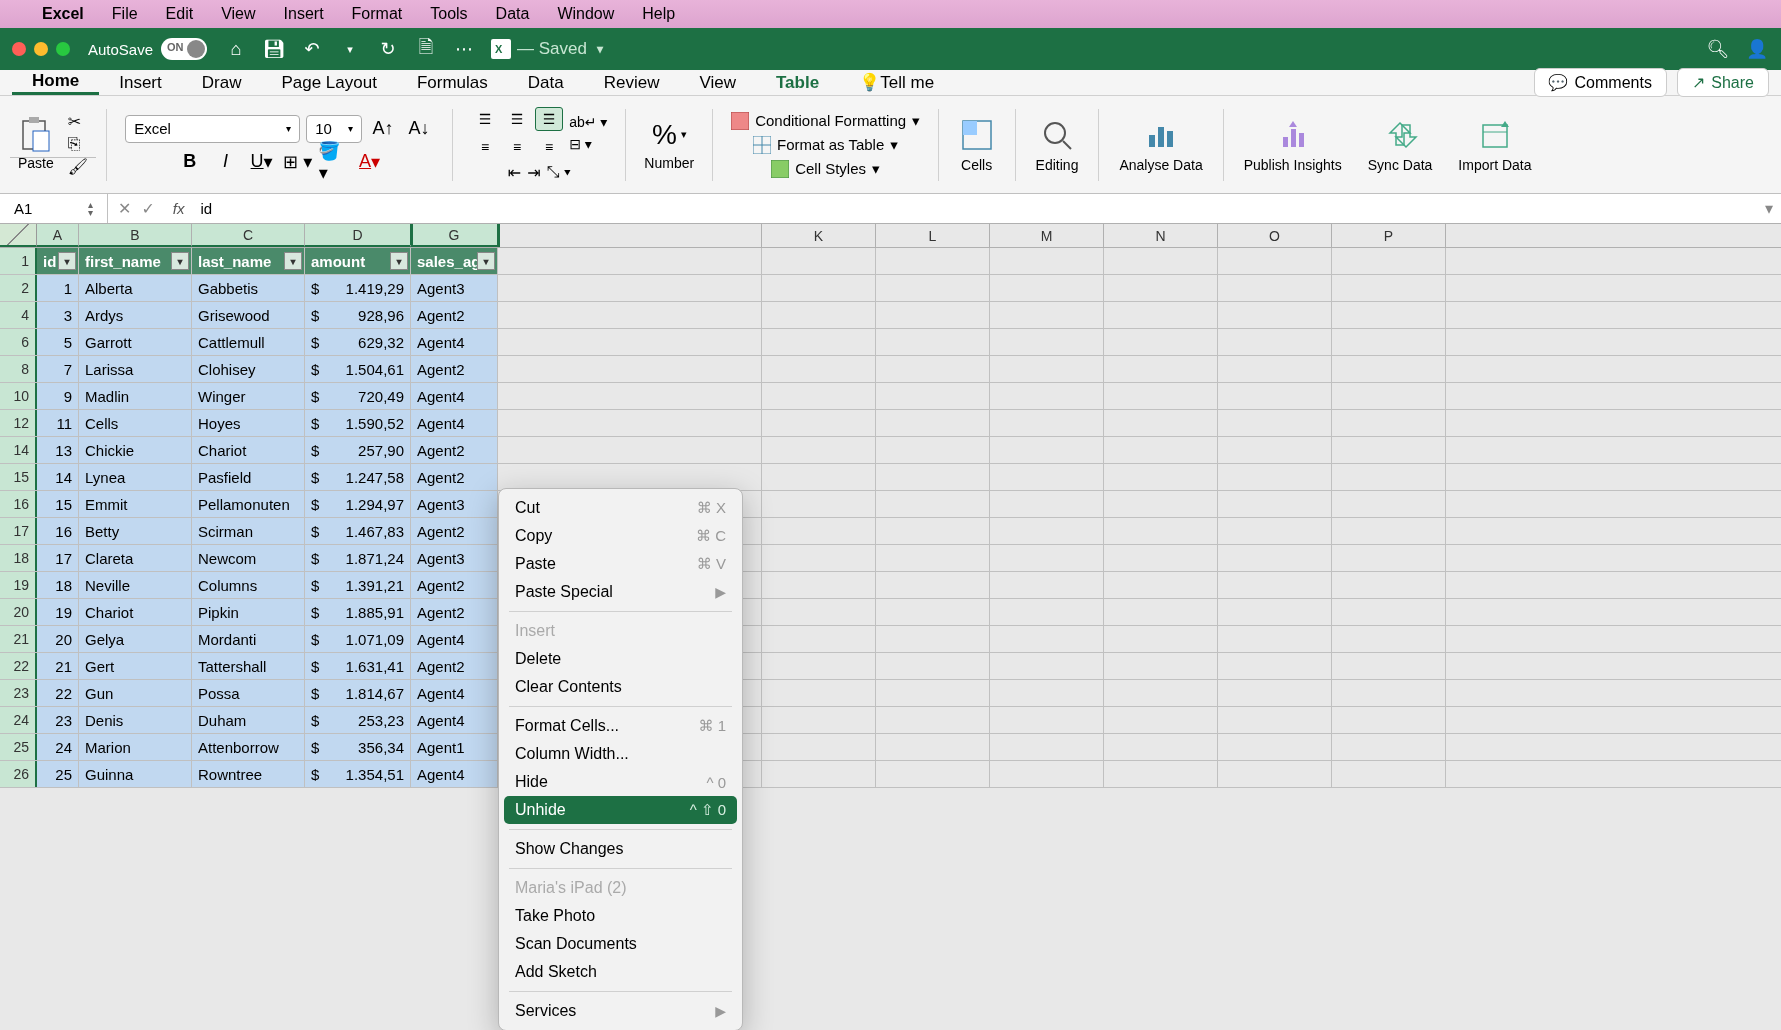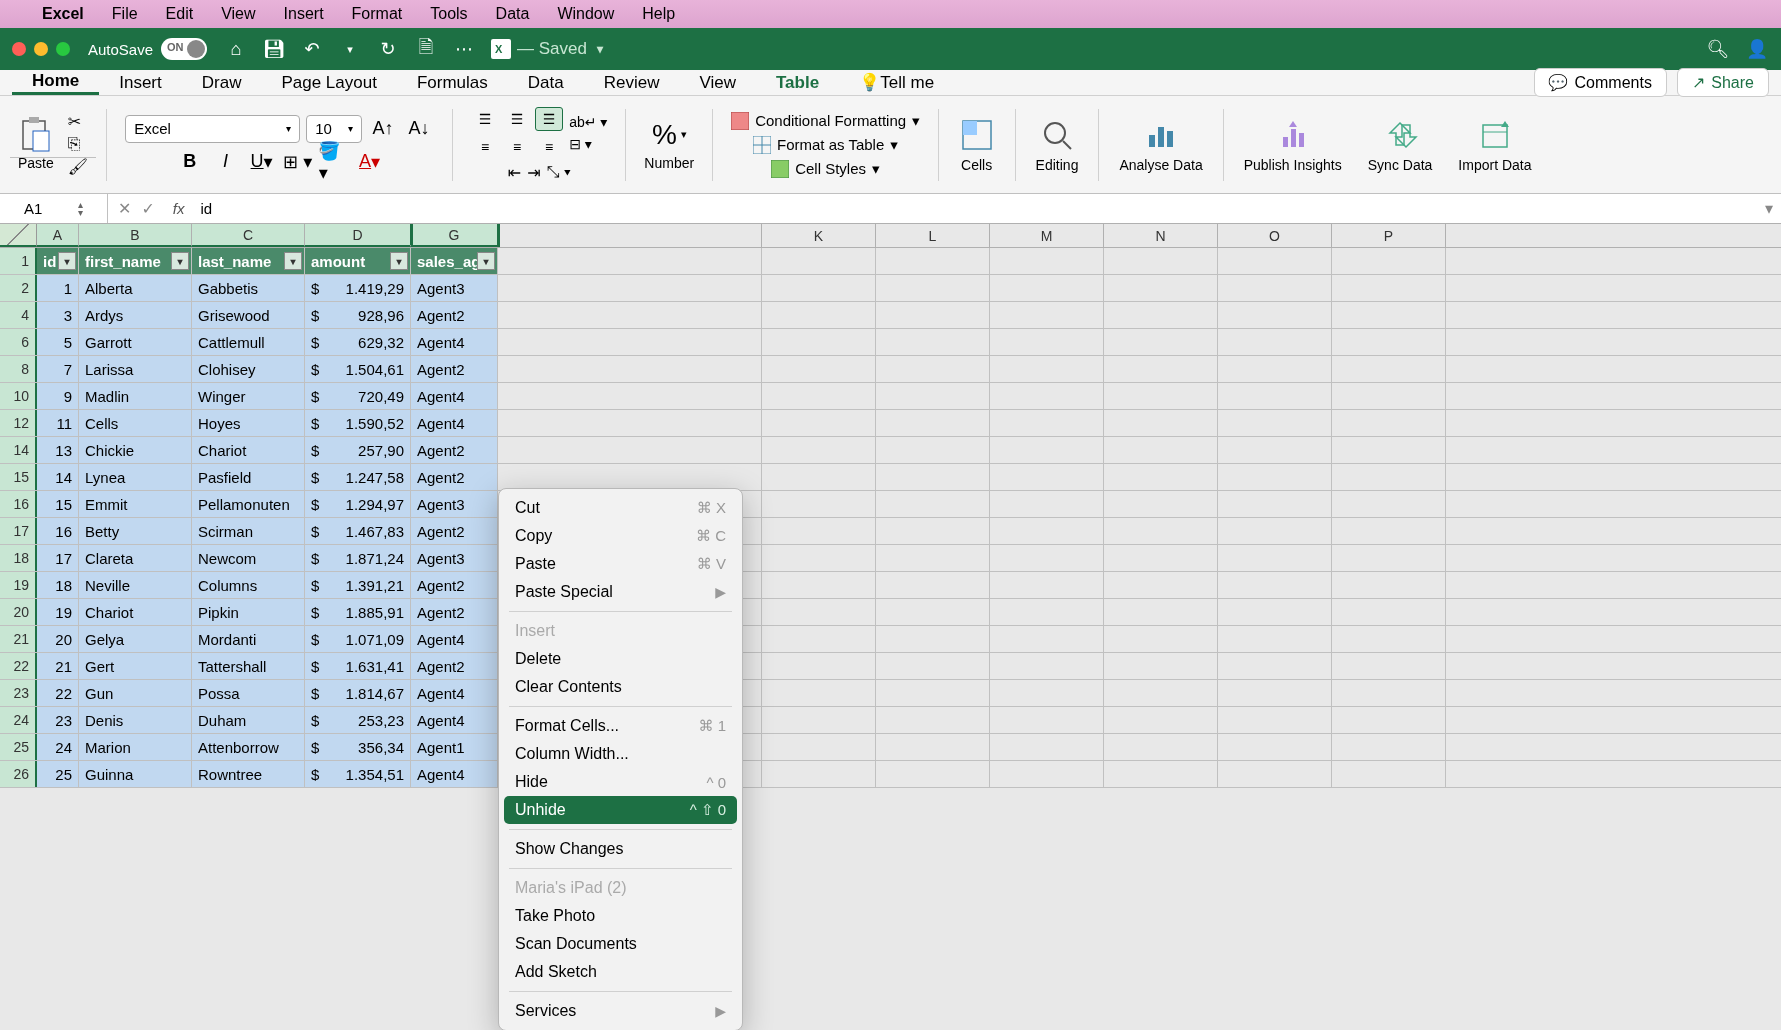--- a/index.html
+++ b/index.html
@@ -53,21 +53,21 @@
 .align-cell.sel { background: #d0e8d8; border-color: #1d7044; }
 .indent-row { display: flex; gap: 6px; margin-top: 4px; }
 .num-group { display: flex; flex-direction: column; align-items: center; gap: 4px; }
 .pct { font-size: 28px; }
 .cond-stack { display: flex; gap: 6px; font-size: 15px; }
 .cond-item { display: flex; align-items: center; gap: 6px; }
 .big-btn { display: flex; flex-direction: column; align-items: center; gap: 4px; font-size: 14px; padding: 0 10px; }
 
 
 .formula-bar { height: 30px; background: #fff; border-bottom: 1px solid #b0b0b0; display: flex; align-items: center; }
-.name-box { width: 108px; border-right: 1px solid #c0c0c0; height: 100%; display: flex; align-items: center; padding: 0 24px; font-size: 15px; }
+.name-box { width: 108px; border-right: 1px solid #c0c0c0; height: 100%; display: flex; align-items: center; padding: 0 14px; font-size: 15px; }
 .name-box .arrows { margin-left: auto; font-size: 10px; line-height: 8px; color: #666; }
 .fb-btns { display: flex; gap: 10px; padding: 0 10px; color: #888; }
 .fx { font-style: italic; font-size: 15px; padding: 0 8px; color: #555; }
 .formula-input { flex: 1; padding: 0 8px; font-size: 15px; }
 .fb-expand { width: 24px; text-align: center; color: #888; }
 
 
 .grid { display: flex; flex-direction: column; position: relative; }
 .col-headers { display: flex; height: 24px; background: #e8e8e8; border-bottom: 1px solid #b0b0b0; }
 .corner { width: 37px; background: linear-gradient(135deg, transparent 48%, #888 48%, #888 52%, transparent 52%), #d4e8d4; border-right: 1px solid #999; border-bottom: 2px solid #1d7044; }

